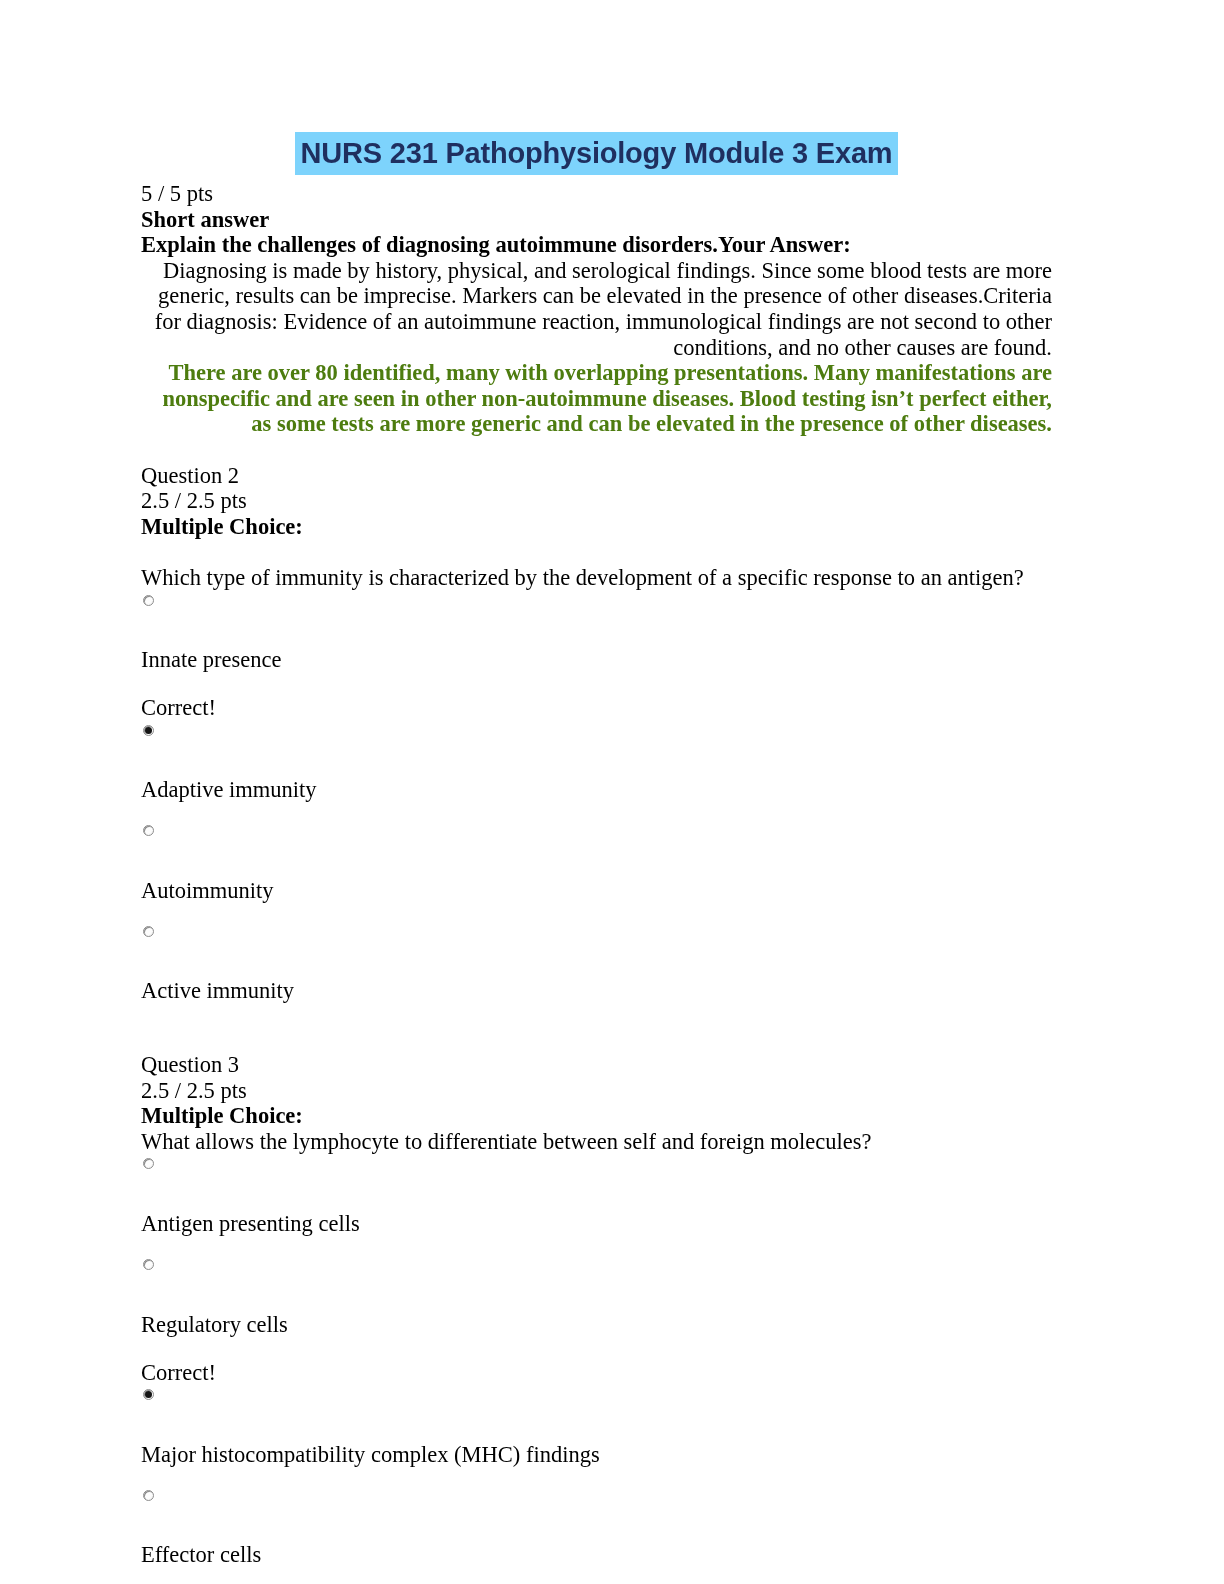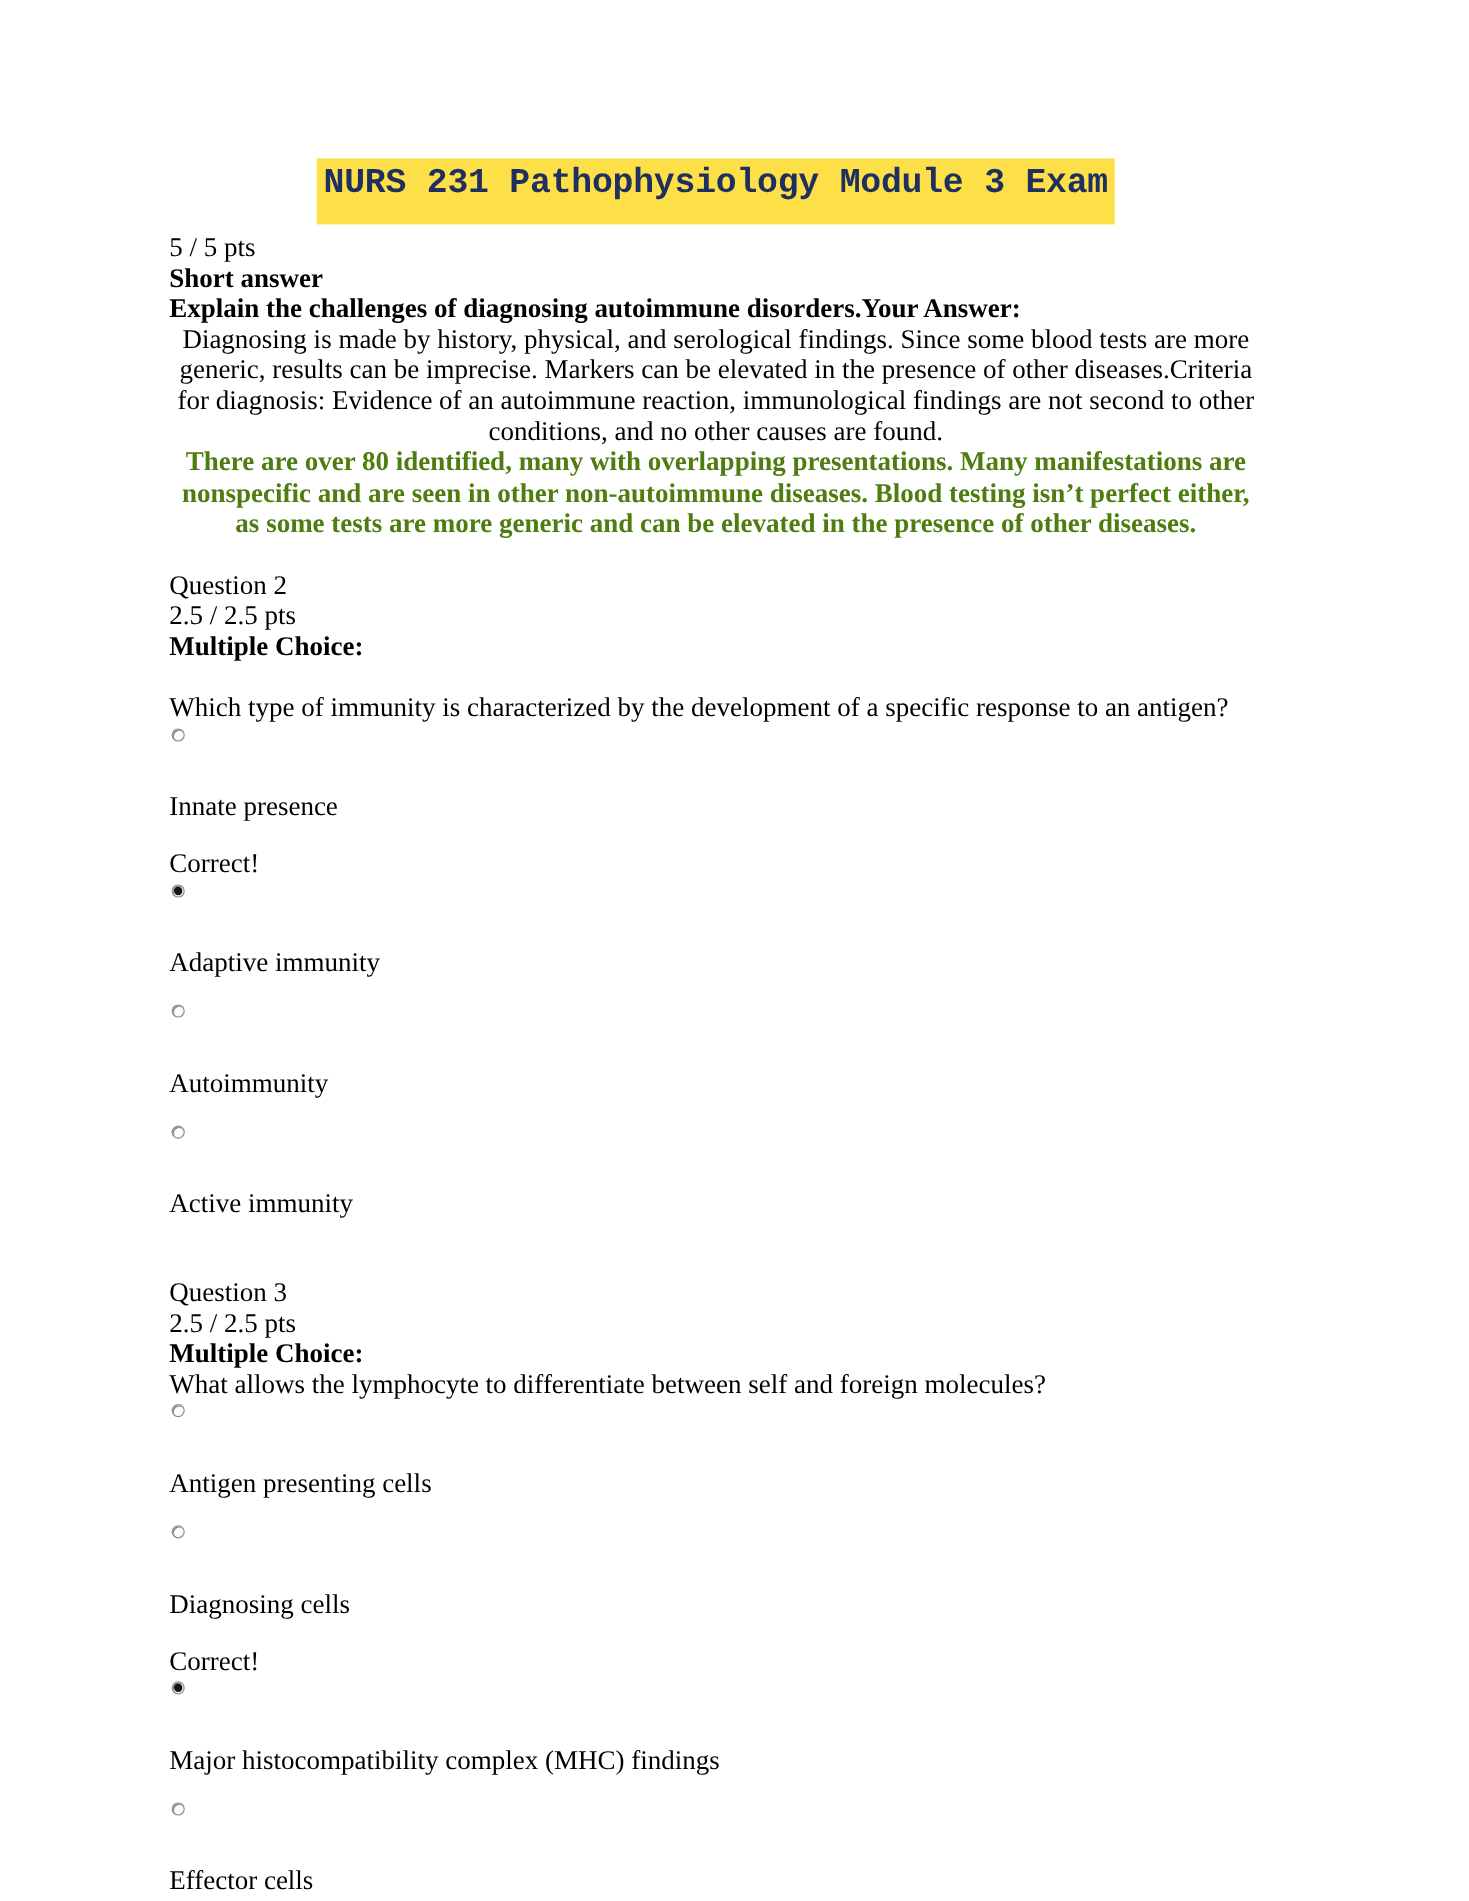--- a/index.html
+++ b/index.html
@@ -26,42 +26,42 @@
     padding: 132px 172px 0 141px;
   }
   
   .title-row {
     text-align: center;
     margin: 0 0 6px 0;
     line-height: 1.0;
   }
   .doc-title {
     display: inline-block;
-    background: #fde047;
+    background: #7dd3fc;
     color: #1f2f5f;
-    font-family: Liberation Mono, monospace;
+    font-family: Liberation Sans, sans-serif;
     font-weight: bold;
     font-size: 29px;
     line-height: 40px;
-    padding: 1px 6px 14px 6px;
+    padding: 1px 6px 2px 6px;
     letter-spacing: -0.2px;
     white-space: nowrap;
   }
   
   .line {
     font-size: 22.5px;
     line-height: 25.6px;
     margin: 0;
     text-align: left;
   }
   .para {
     font-size: 22.5px;
     line-height: 25.6px;
     margin: 0;
-    text-align: center;
+    text-align: right;
     max-width: 912px;
   }
   .bold { font-weight: bold; }
   .red {
     color: #4d7c0f;
     font-weight: bold;
   }
   .spacer {
     height: 25.6px;
   }
@@ -160,21 +160,21 @@
 
     <div class="option-block">
       <span class="radio"></span>
       <div class="opt-gap"></div>
       <p class="opt-label">Antigen presenting cells</p>
     </div>
 
     <div class="option-block">
       <span class="radio"></span>
       <div class="opt-gap"></div>
-      <p class="opt-label">Diagnosing cells</p>
+      <p class="opt-label">Regulatory cells</p>
     </div>
 
     <p class="line">Correct!</p>
     <div class="option-block">
       <span class="radio checked"></span>
       <div class="opt-gap"></div>
       <p class="opt-label">Major histocompatibility complex (MHC) findings</p>
     </div>
 
     <div class="option-block">

